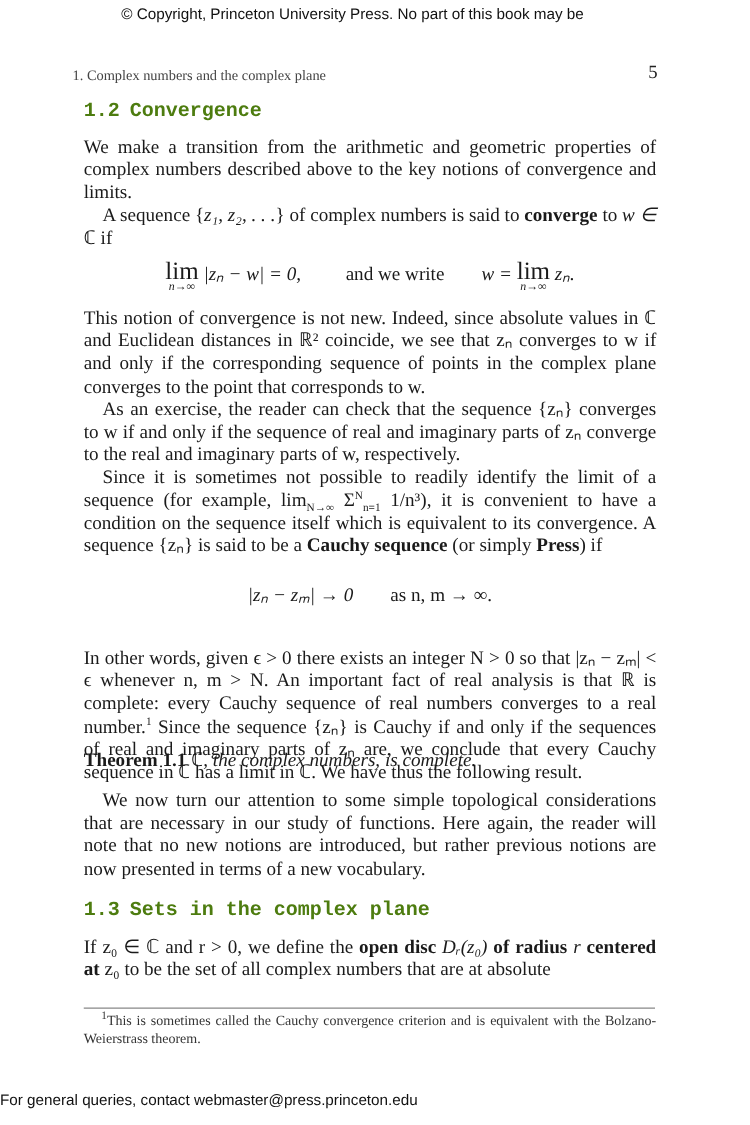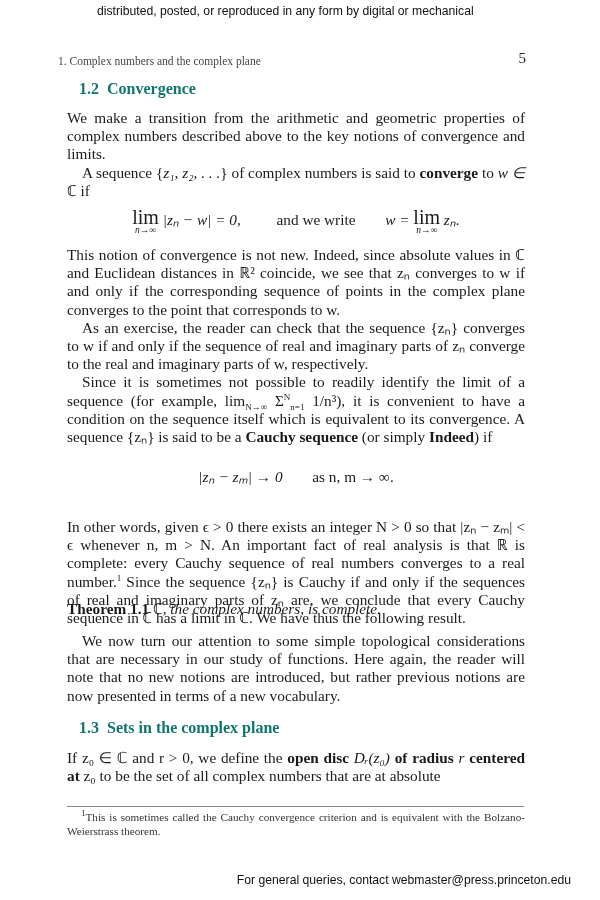--- a/index.html
+++ b/index.html
@@ -19,23 +19,23 @@
       display: flex; justify-content: space-between; align-items: flex-end;
     }
     .running-head .pnum { font-size: 15px; color: #222; }
     .col {
       position: absolute; left: 67px; width: 458px;
       font-family: "Liberation Serif", serif;
       font-size: 15.3px; line-height: 18.2px; color: #1a1a1a;
       text-align: justify;
     }
     .sec-title {
-      position: absolute; left: 79px;
-      font-family: Liberation Serif, serif; font-weight: bold;
-      font-size: 16px; color: #0f766e;
+      position: absolute; left: 67px;
+      font-family: Liberation Mono, monospace; font-weight: bold;
+      font-size: 16px; color: #4d7c0f;
     }
     .sec-title .num { margin-right: 8px; }
     p { margin: 0; }
     .indent { text-indent: 15px; }
     .disp {
       text-align: center; margin: 0; font-style: normal;
     }
     .mi { font-style: italic; }
     b { font-weight: bold; }
     .lim { display: inline-block; text-align: center; vertical-align: -8px; line-height: 11px; }
@@ -47,29 +47,29 @@
       position: absolute; left: 67px; top: 806px; width: 457px; height: 0;
       border-top: 1px solid #888;
     }
     .footnote {
       position: absolute; left: 67px; top: 810px; width: 458px;
       font-family: "Liberation Serif", serif; font-size: 11.2px; line-height: 14px;
       color: #333; text-align: justify;
     }
     .footnote .fn-text { text-indent: 14px; display: block; }
     .contact {
-      position: absolute; left: 0; top: 873px; width: 571px; text-align: right;
+      position: absolute; left: 0; top: 873px; width: 484px; text-align: left;
       font-family: "Liberation Sans", sans-serif; font-size: 12.2px; color: #111;
     }
   </style>
 </head>
 <body>
 
 <div class="copyright">
-  <div>distributed, posted, or reproduced in any form by digital or mechanical</div>
+  <div>© Copyright, Princeton University Press. No part of this book may be</div>
 </div>
 
 <div class="running-head">
   <span>1. Complex numbers and the complex plane</span>
   <span class="pnum">5</span>
 </div>
 
 <div class="sec-title" style="top:80px;">
   <span class="num">1.2</span><span>Convergence</span>
 </div>
@@ -87,21 +87,21 @@
   <span style="display:inline-block;width:28px;"></span>
   <span>and we write</span>
   <span style="display:inline-block;width:22px;"></span>
   <span class="mi">w = </span><span class="lim"><span class="top">lim</span><span class="sub">n→∞</span></span><span class="mi"> zₙ.</span>
 </div>
 
 <div class="col" style="top:246px;">
   <p>This notion of convergence is not new. Indeed, since absolute values in ℂ and Euclidean distances in ℝ² coincide, we see that zₙ converges to w if and only if the corresponding sequence of points in the complex plane converges to the point that corresponds to w.</p>
   <p class="indent">As an exercise, the reader can check that the sequence {zₙ} converges to w if and only if the sequence of real and imaginary parts of zₙ converge to the real and imaginary parts of w, respectively.</p>
   <p class="indent">
-    <span>Since it is sometimes not possible to readily identify the limit of a sequence (for example, lim</span><sub>N→∞</sub><span> Σ</span><sup>N</sup><sub>n=1</sub><span> 1/n³), it is convenient to have a condition on the sequence itself which is equivalent to its convergence. A sequence {zₙ} is said to be a </span><b>Cauchy sequence</b><span> (or simply </span><b>Indeed</b><span>) if</span>
+    <span>Since it is sometimes not possible to readily identify the limit of a sequence (for example, lim</span><sub>N→∞</sub><span> Σ</span><sup>N</sup><sub>n=1</sub><span> 1/n³), it is convenient to have a condition on the sequence itself which is equivalent to its convergence. A sequence {zₙ} is said to be a </span><b>Cauchy sequence</b><span> (or simply </span><b>Press</b><span>) if</span>
   </p>
 </div>
 
 <div class="col disp" style="top:468px;">
   <span class="mi">|zₙ − zₘ| → 0</span>
   <span style="display:inline-block;width:22px;"></span>
   <span>as n, m → ∞.</span>
 </div>
 
 <div class="col" style="top:518px;">

